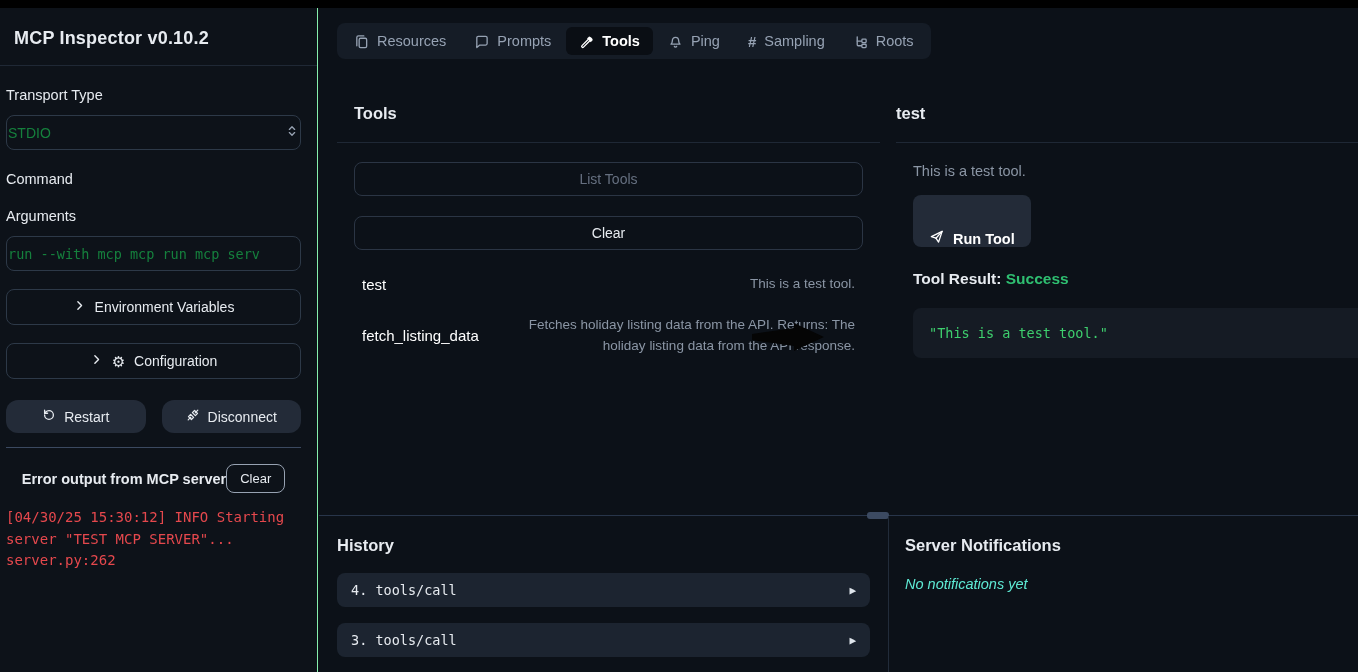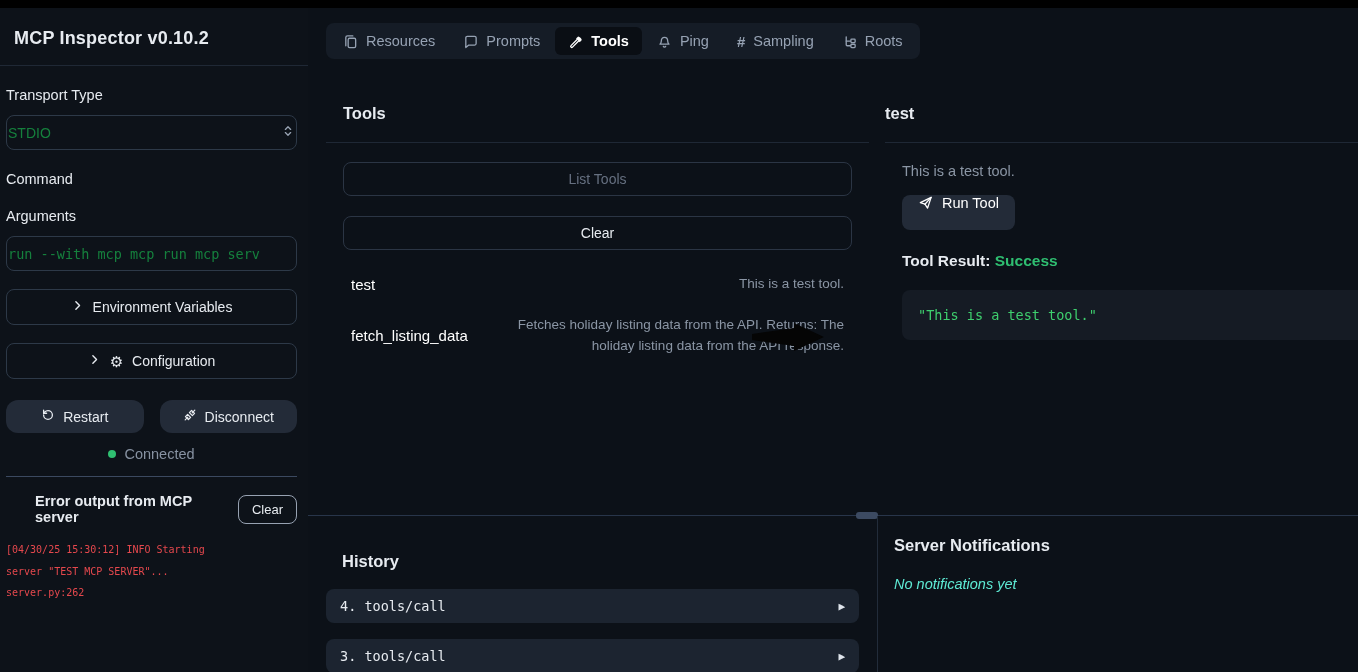--- a/index.html
+++ b/index.html
@@ -9,21 +9,21 @@
     background:#0c1118; color:#e7ebf0;
     font-family:"Liberation Sans", sans-serif;
   }
   .mono { font-family:"DejaVu Sans Mono", monospace; }
 
   .topbar { position:absolute; top:0; left:0; width:100%; height:8px; background:#000; }
 
   
   .sidebar {
     position:absolute; left:0; top:8px; width:318px; height:664px;
-    background:#0d1219; border-right:5px solid #86efac;
+    background:#0d1219; border-right:1px solid #86efac;
   }
   .sidebar-title { font-size:18px; font-weight:700; padding:20px 14px 16px; border-bottom:1px solid #1f2835; letter-spacing:.2px; }
   .sidebar-body { padding:0 16px 0 6px; }
   .field-label { display:block; font-size:14.5px; margin:21px 0 12px; }
   .select, .text-input {
     width:100%; height:35px; border:1px solid #2d3948; border-radius:8px;
     background:transparent; color:#15803d; padding:0 1px; font-size:14px;
     display:flex; align-items:center; justify-content:space-between; cursor:pointer;
   }
   .text-input { font-family:"DejaVu Sans Mono", monospace; font-size:13.5px; cursor:text; }
@@ -34,30 +34,30 @@
     display:flex; align-items:center; justify-content:center; gap:9px; cursor:pointer;
   }
   .btn-row { display:flex; gap:16px; margin-top:21px; }
   .action-btn {
     flex:1; height:33px; background:#232b38; border:none; border-radius:12px;
     color:#e7ebf0; font-size:14px; display:flex; align-items:center; justify-content:center; gap:8px; cursor:pointer;
   }
   .status { display:flex; align-items:center; justify-content:center; gap:8px; color:#8792a2; margin-top:13px; font-size:14.5px; }
   .status-dot { width:8px; height:8px; border-radius:50%; background:#2fbf71; }
   .sidebar-divider { border:none; border-top:1px solid #3b4960; margin:14px 0 0; }
-  .error-header { display:flex; justify-content:flex-start; align-items:center; margin-top:16px;margin-left:29px; }
+  .error-header { display:flex; justify-content:center; align-items:center; margin-top:16px; }
   .error-title { font-weight:700; font-size:14.5px; }
   .clear-outline-btn {
     border:1px solid #97a2b2; background:transparent; color:#e7ebf0;
     border-radius:8px; padding:6px 13px; font-size:13px; cursor:pointer;
   }
-  .error-log { margin-top:14px; font-size:10px; color:#e5484d; line-height:21.5px; }
+  .error-log { margin-top:14px; font-size:14px; color:#e5484d; line-height:21.5px; }
 
   
-  .main { position:absolute; left:308px; top:8px; right:0; height:664px; background:#0c1118; }
+  .main { position:absolute; left:319px; top:8px; right:0; height:664px; background:#0c1118; }
 
   .tabbar {
     position:absolute; left:18px; top:15px; display:inline-flex; gap:2px;
     background:#151c26; border-radius:8px; padding:4px;
   }
   .tab {
     display:flex; align-items:center; gap:8px; padding:6px 13px; border-radius:6px;
     color:#96a2b3; font-size:14.5px; cursor:pointer; white-space:nowrap;
   }
   .tab.active { background:#0a0e14; color:#fff; font-weight:600; }
@@ -78,23 +78,23 @@
   .tool-rows { padding:0 25px; }
   .tool-row { display:flex; justify-content:space-between; align-items:center; margin-top:24px; }
   .tool-row + .tool-row { margin-top:20px; }
   .tool-name { font-size:15px; color:#fff; cursor:pointer; }
   .tool-desc { font-size:13.5px; color:#8b96a5; text-align:right; max-width:348px; line-height:1.55; }
 
   .detail-panel { position:absolute; left:577px; top:96px; right:0; }
   .detail-panel .panel-title { margin-left:17px; }
   .detail-desc { color:#8b96a5; font-size:14.5px; margin:20px 0 0 17px; }
   .run-btn {
-    margin:16px 0 0 17px; background:#232b38; border:none; height:35px; padding:0 16px;
-    border-radius:8px; display:inline-flex; align-items:flex-start; gap:9px;
-    color:#fff; font-size:14.5px; cursor:pointer;
+    margin:16px 0 0 17px; background:#232b38; border:none; height:52px; padding:0 16px;
+    border-radius:8px; display:inline-flex; align-items:flex-end; gap:9px;
+    color:#fff; font-size:14.5px; cursor:pointer;font-weight:bold;
   }
   .result-label { margin:22px 0 0 17px; font-weight:700; font-size:15.5px; }
   .result-success { color:#2fbf71; }
   .result-block {
     margin:20px 0 0 17px; background:#151b24; border-radius:8px 0 0 8px;
     padding:17px 16px; font-size:13.5px; color:#3ecf6e;
   }
 
   .split { position:absolute; left:0; right:0; top:507px; border-top:1px solid #28354a; }
   .split-handle { position:absolute; top:-4px; left:548px; width:22px; height:7px; background:#3c4a61; border-radius:3px; cursor:row-resize; }
@@ -175,24 +175,20 @@
                 <path d="M2.5 13.5l3-3"></path>
                 <path d="M10.5 5.5l3-3"></path>
                 <path d="M9.8 2.8 7.3 5.3l3.4 3.4 2.5-2.5z"></path>
                 <path d="M6.2 13.2l2.5-2.5-3.4-3.4-2.5 2.5z"></path>
               </svg>
           </span>
           <span>Disconnect</span>
         </button>
       </div>
 
-      <div class="status">
-        <span class="status-dot"></span>
-        <span>Connected</span>
-      </div>
 
       <hr class="sidebar-divider">
 
       <div class="error-header">
         <span class="error-title">Error output from MCP server</span>
         <button class="clear-outline-btn">Clear</button>
       </div>
 
       <div class="error-log mono">
         <div>[04/30/25 15:30:12] INFO Starting</div>
@@ -295,21 +291,21 @@
       </div>
       <div class="result-block mono">"This is a test tool."</div>
     </section>
 
     <div class="split">
       <div class="split-handle"></div>
     </div>
     <div class="vdivider"></div>
 
     <section class="history-panel">
-      <h2 class="panel-title" style="margin:16px;">History</h2>
+      <h2 class="panel-title" style="margin:0;">History</h2>
       <div class="history-item">
         <span>4. tools/call</span>
         <span class="play-glyph">▶</span>
       </div>
       <div class="history-item">
         <span>3. tools/call</span>
         <span class="play-glyph">▶</span>
       </div>
     </section>
 

